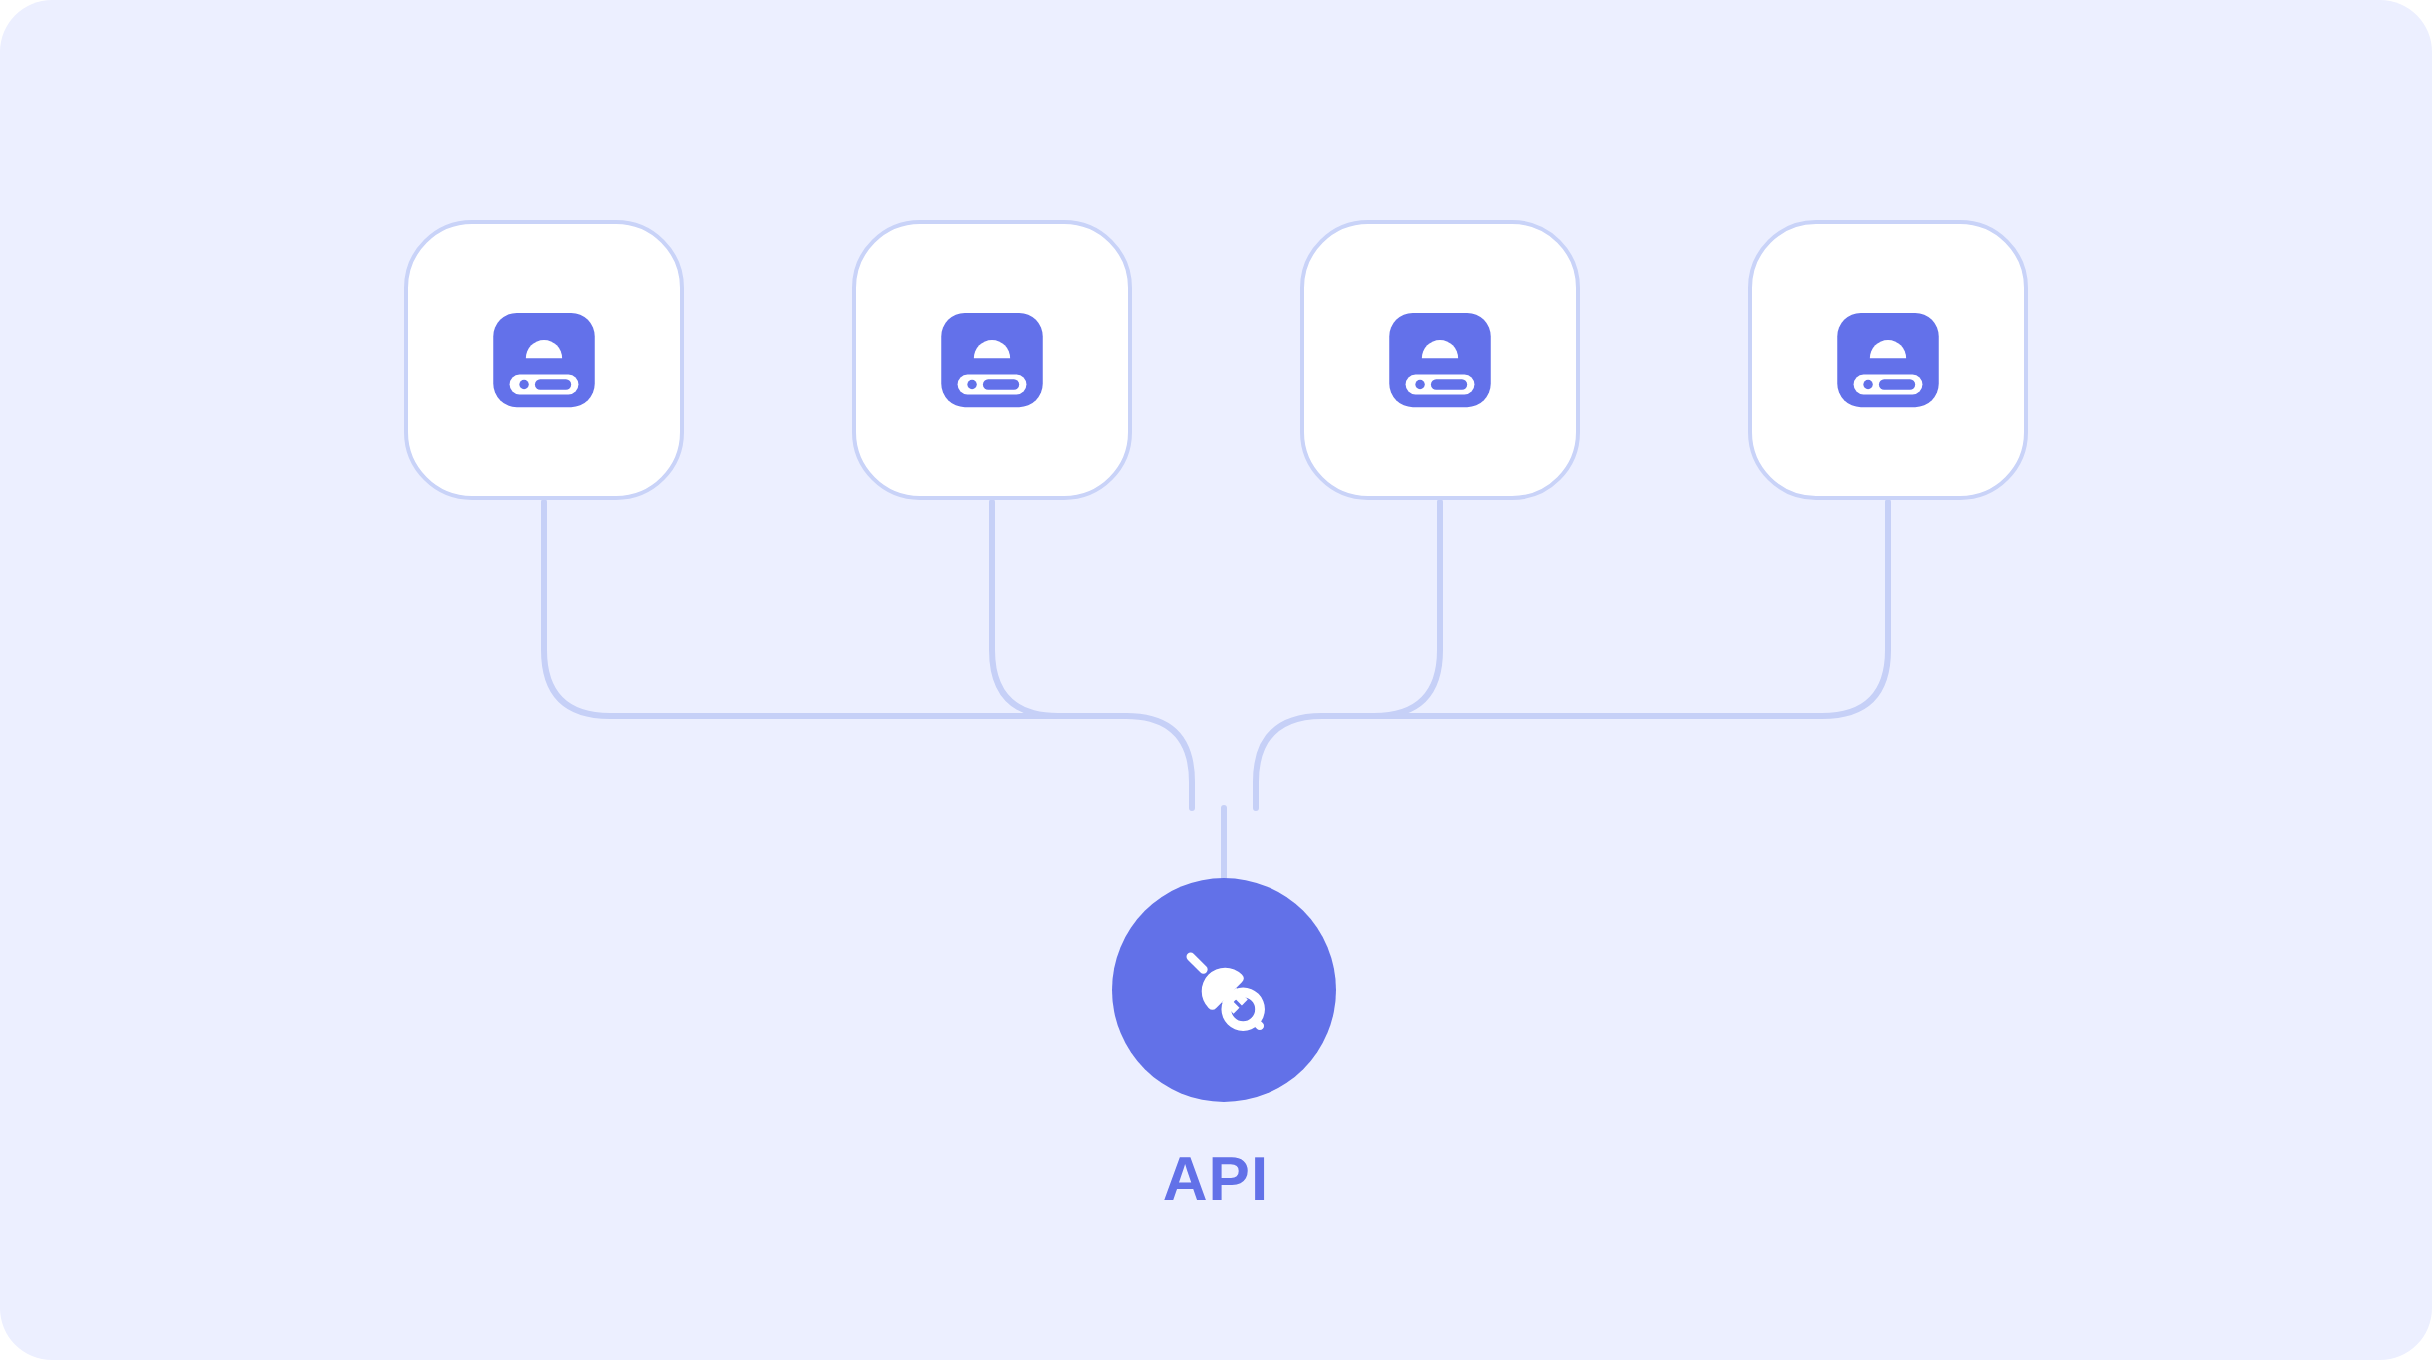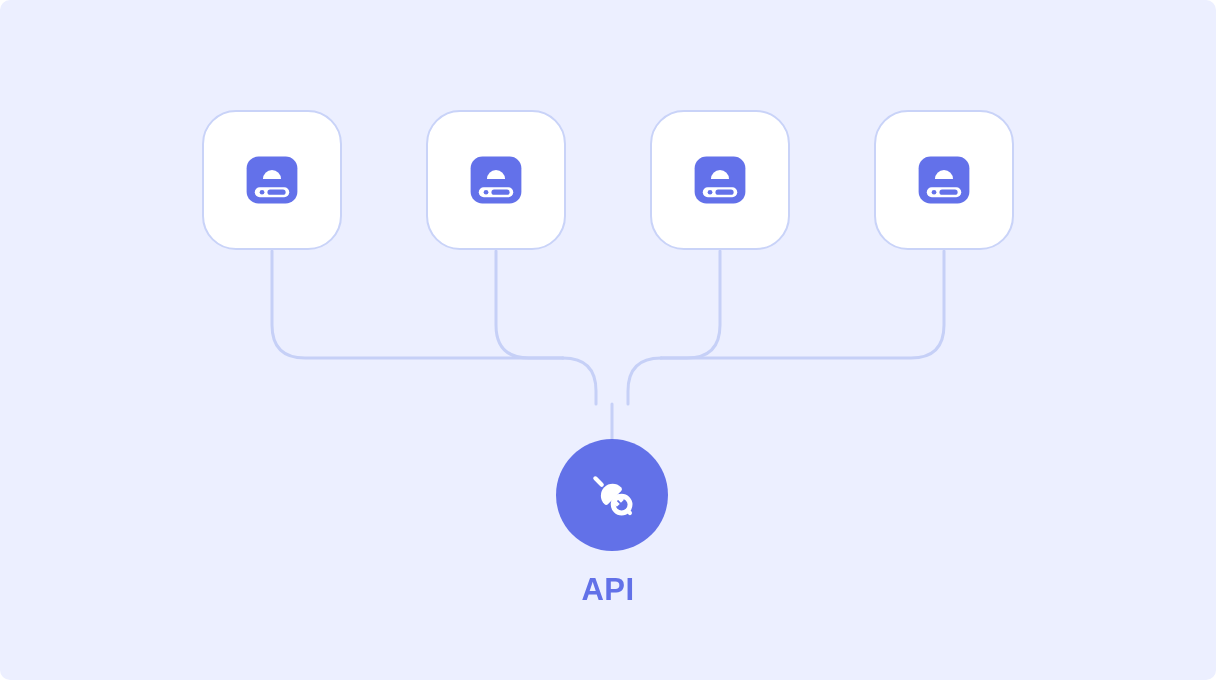--- a/index.html
+++ b/index.html
@@ -73,21 +73,21 @@
     font-size: 31px;
     font-weight: bold;
     letter-spacing: 0.5px;
     color: #6271e8;
     font-family: "Liberation Sans", sans-serif;
   }
 </style>
 </head>
 <body>
 
-<div id="canvas" style="background: rgb(236, 239, 255); border-radius: 10px;">
+<div id="canvas" style="background: rgb(236, 239, 255); border-radius: 26px;">
 
   <svg id="wires" viewBox="0 0 1216 680" width="1216" height="680" fill="none" xmlns="http://www.w3.org/2000/svg" aria-hidden="true">
     <g stroke="#c6d0f7" stroke-width="3" fill="none" stroke-linecap="round">
       <path d="M272 251 L272 325 Q272 358 305 358 L563 358"></path>
       <path d="M496 251 L496 325 Q496 358 529 358 L563 358"></path>
       <path d="M720 251 L720 325 Q720 358 687 358 L661 358"></path>
       <path d="M944 251 L944 325 Q944 358 911 358 L661 358"></path>
       <path d="M563 358 Q596 358 596 391 L596 404"></path>
       <path d="M661 358 Q628 358 628 391 L628 404"></path>
       <path d="M612 404 L612 441"></path>

